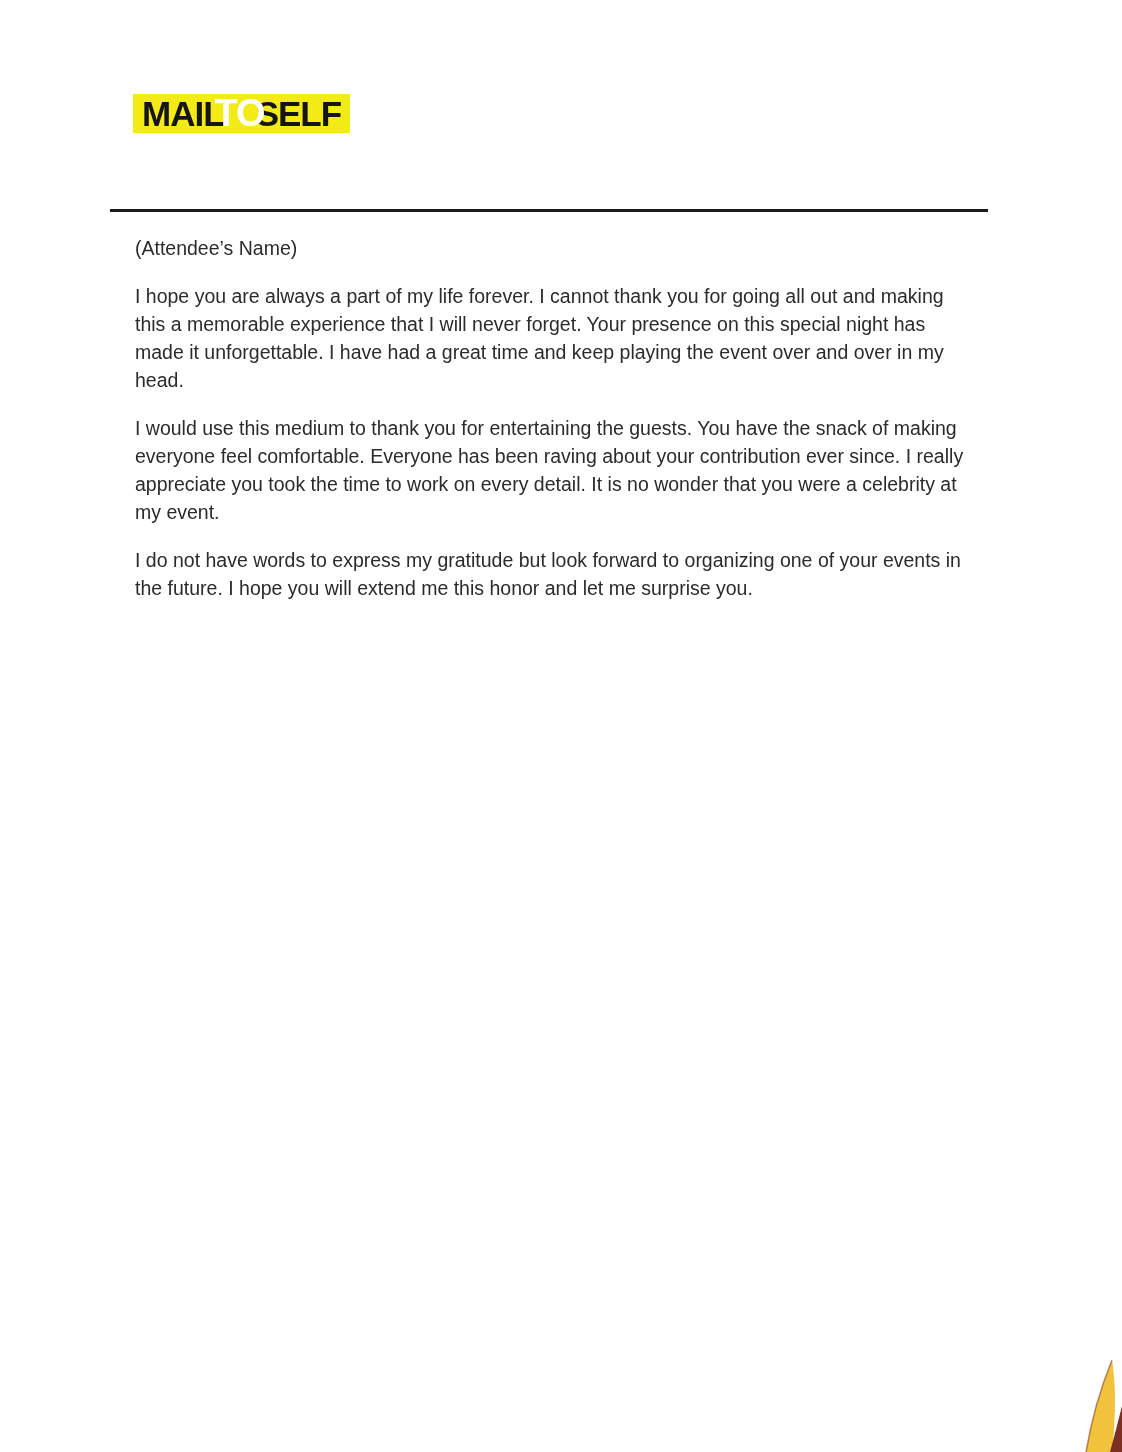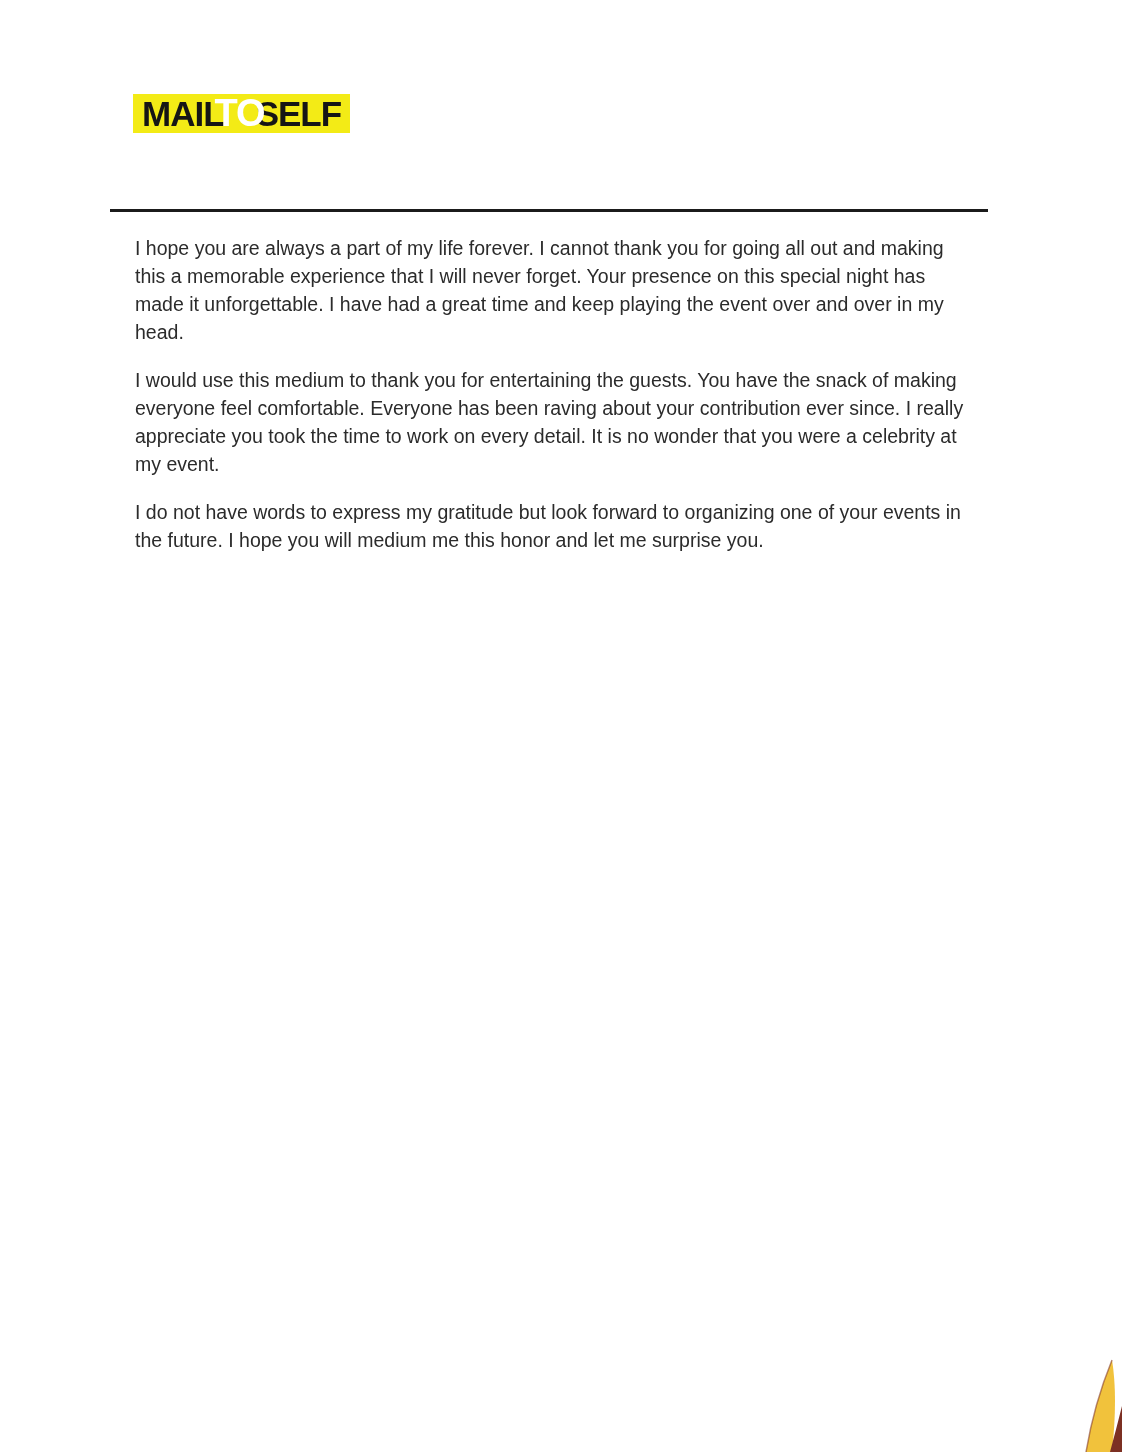--- a/index.html
+++ b/index.html
@@ -68,30 +68,31 @@
 
   <div class="logo">
     <span class="logo-mail">MAIL</span>
     <span class="logo-to">TO</span>
     <span class="logo-self">SELF</span>
   </div>
 
   <div class="rule"></div>
 
   <div class="letter">
+    <p>(Attendee’s Name)</p>
     <p class="para">I hope you are always a part of my life forever. I cannot thank you for going all out and making
 this a memorable experience that I will never forget. Your presence on this special night has
 made it unforgettable. I have had a great time and keep playing the event over and over in my
 head.</p>
     <p class="para">I would use this medium to thank you for entertaining the guests. You have the snack of making
 everyone feel comfortable. Everyone has been raving about your contribution ever since. I really
 appreciate you took the time to work on every detail. It is no wonder that you were a celebrity at
 my event.</p>
     <p class="para">I do not have words to express my gratitude but look forward to organizing one of your events in
-the future. I hope you will medium me this honor and let me surprise you.</p>
+the future. I hope you will extend me this honor and let me surprise you.</p>
   </div>
 
   <svg class="corner-svg" width="140" height="172" viewBox="0 0 140 172" aria-hidden="true">
     <path class="swoosh-gold" d="M130,80 Q112,124 104,172 L130,172 Q136,116 130,80 Z"></path>
     <path class="swoosh-edge" d="M130,80 Q112,124 104,172"></path>
     <path class="swoosh-maroon" d="M140,126 Q134,150 128,172 L140,172 Z"></path>
   </svg>
 
 </div>
 

